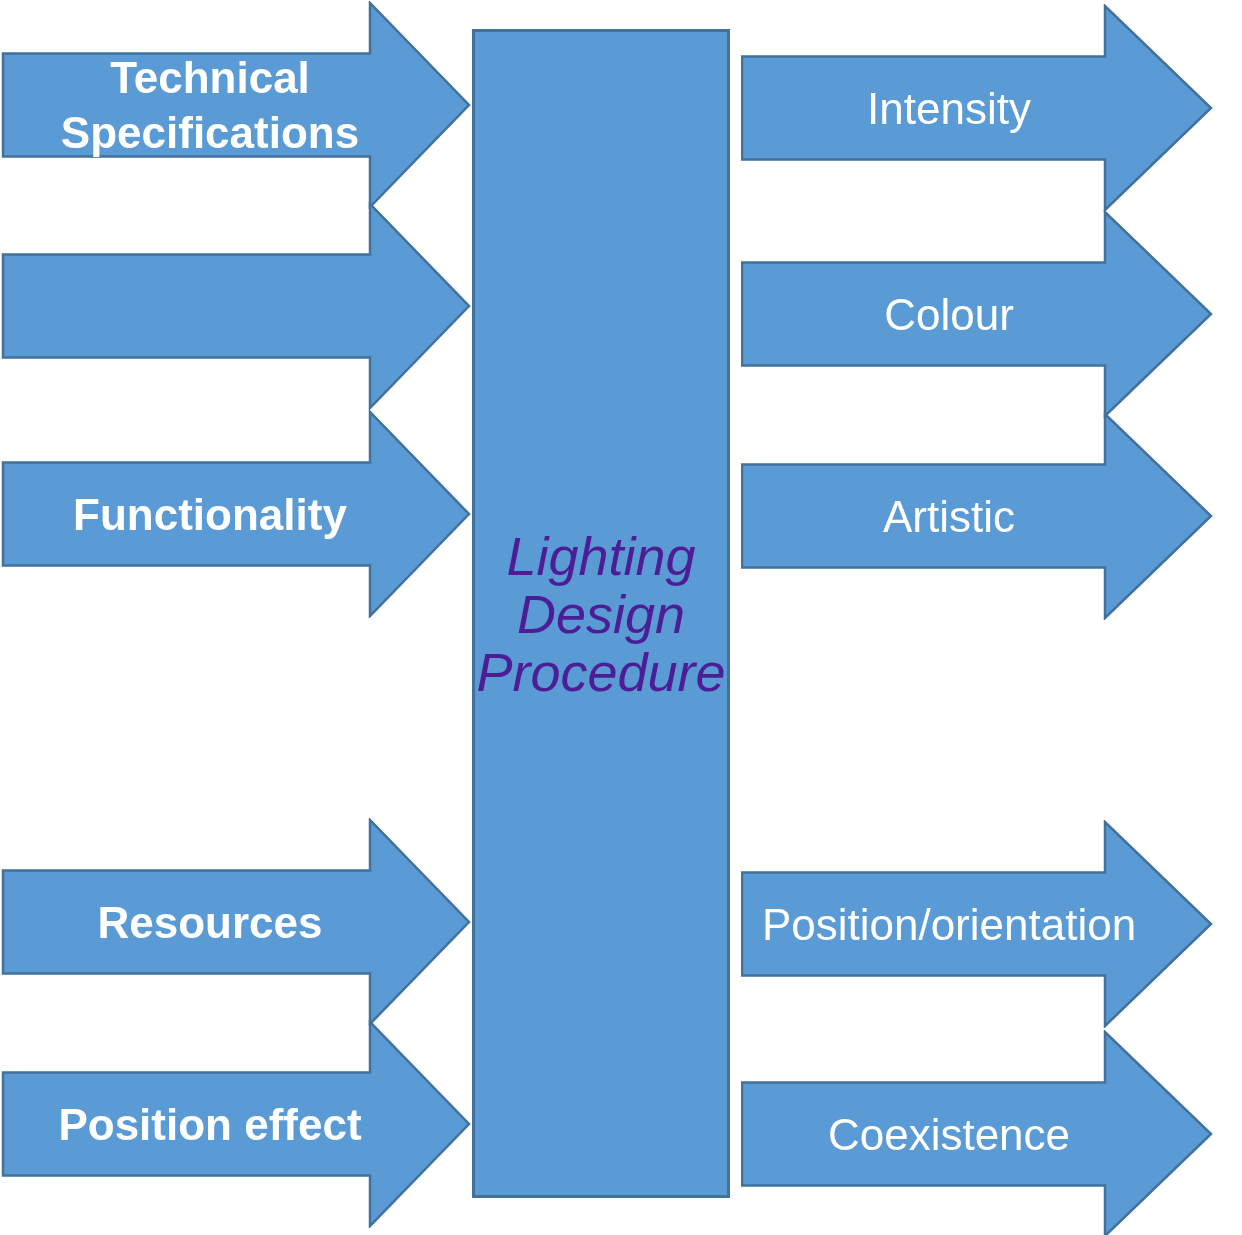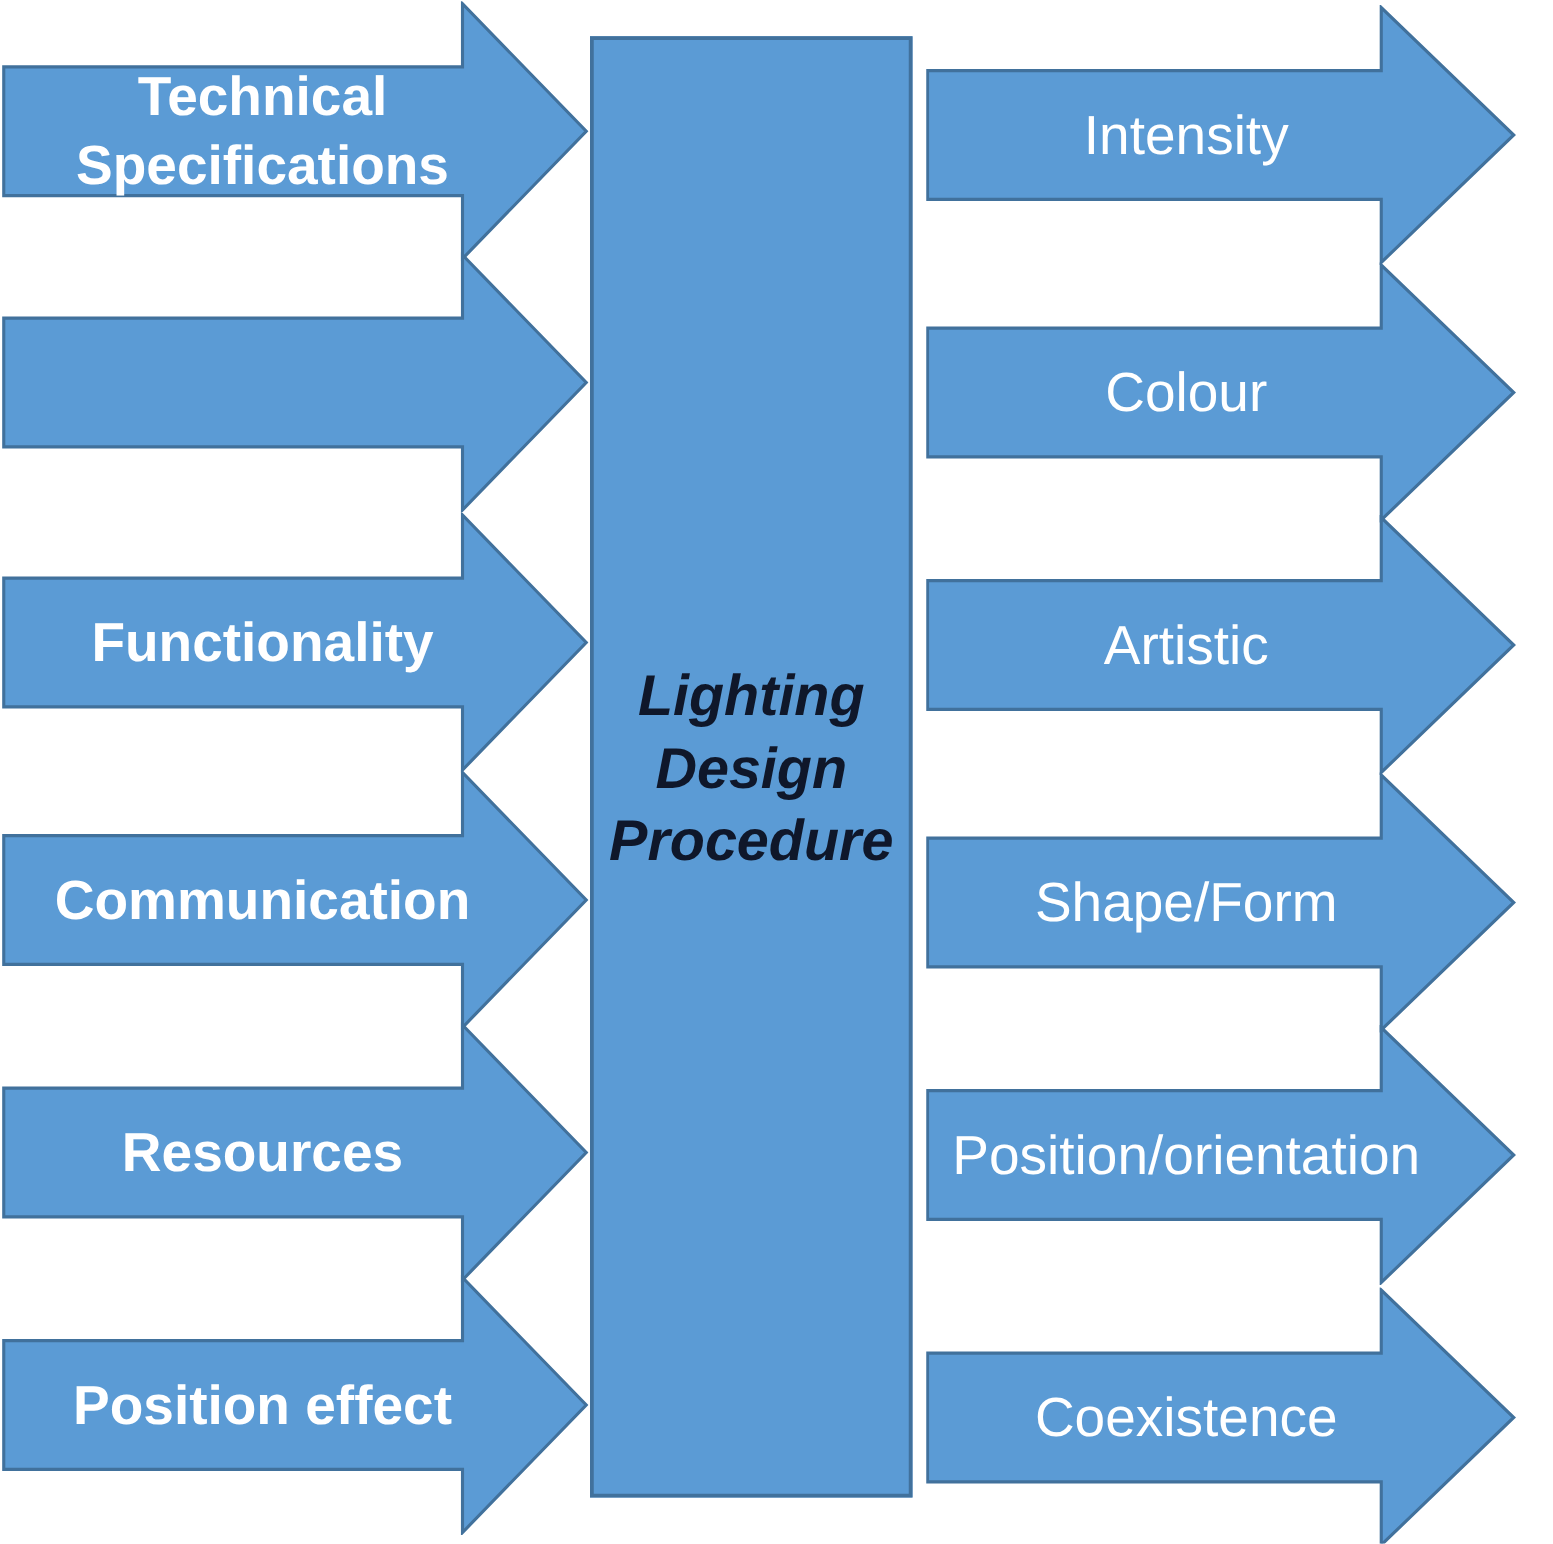--- a/index.html
+++ b/index.html
@@ -54,24 +54,24 @@
     box-sizing: border-box;
     background: #5B9BD5;
     border: 3px solid #41719C;
     display: flex;
     align-items: center;
     justify-content: center;
   }
   .center-title {
     width: 100%;
     text-align: center;
-    color: #0f172a;
-    font-weight: bold;
+    color: #4c1d95;
+    font-weight: normal;
     font-style: italic;
-    font-size: 46px;
+    font-size: 54px;
     line-height: 58px;
   }
 </style>
 </head>
 <body>
 
 <div class="canvas">
 
   <div class="arrow left" style="top:1px">
     <svg width="470" height="208" viewBox="0 0 470 208">
@@ -86,26 +86,20 @@
     </svg>
   </div>
 
   <div class="arrow left" style="top:410px">
     <svg width="470" height="208" viewBox="0 0 470 208">
       <polygon points="2,52.5 369,52.5 369,2 468,104 369,206 369,155.5 2,155.5"></polygon>
     </svg>
     <div class="label">Functionality</div>
   </div>
 
-  <div class="arrow left" style="top:616px">
-    <svg width="470" height="208" viewBox="0 0 470 208">
-      <polygon points="2,52.5 369,52.5 369,2 468,104 369,206 369,155.5 2,155.5"></polygon>
-    </svg>
-    <div class="label">Communication</div>
-  </div>
 
   <div class="arrow left" style="top:818px">
     <svg width="470" height="208" viewBox="0 0 470 208">
       <polygon points="2,52.5 369,52.5 369,2 468,104 369,206 369,155.5 2,155.5"></polygon>
     </svg>
     <div class="label">Resources</div>
   </div>
 
   <div class="arrow left" style="top:1020px">
     <svg width="470" height="208" viewBox="0 0 470 208">
@@ -132,26 +126,20 @@
     <div class="label">Colour</div>
   </div>
 
   <div class="arrow right" style="top:412px">
     <svg width="472" height="208" viewBox="0 0 472 208">
       <polygon points="1,52.5 364,52.5 364,2 470,104 364,206 364,155.5 1,155.5"></polygon>
     </svg>
     <div class="label">Artistic</div>
   </div>
 
-  <div class="arrow right" style="top:618px">
-    <svg width="472" height="208" viewBox="0 0 472 208">
-      <polygon points="1,52.5 364,52.5 364,2 470,104 364,206 364,155.5 1,155.5"></polygon>
-    </svg>
-    <div class="label">Shape/Form</div>
-  </div>
 
   <div class="arrow right" style="top:820px">
     <svg width="472" height="208" viewBox="0 0 472 208">
       <polygon points="1,52.5 364,52.5 364,2 470,104 364,206 364,155.5 1,155.5"></polygon>
     </svg>
     <div class="label">Position/orientation</div>
   </div>
 
   <div class="arrow right" style="top:1030px">
     <svg width="472" height="208" viewBox="0 0 472 208">

